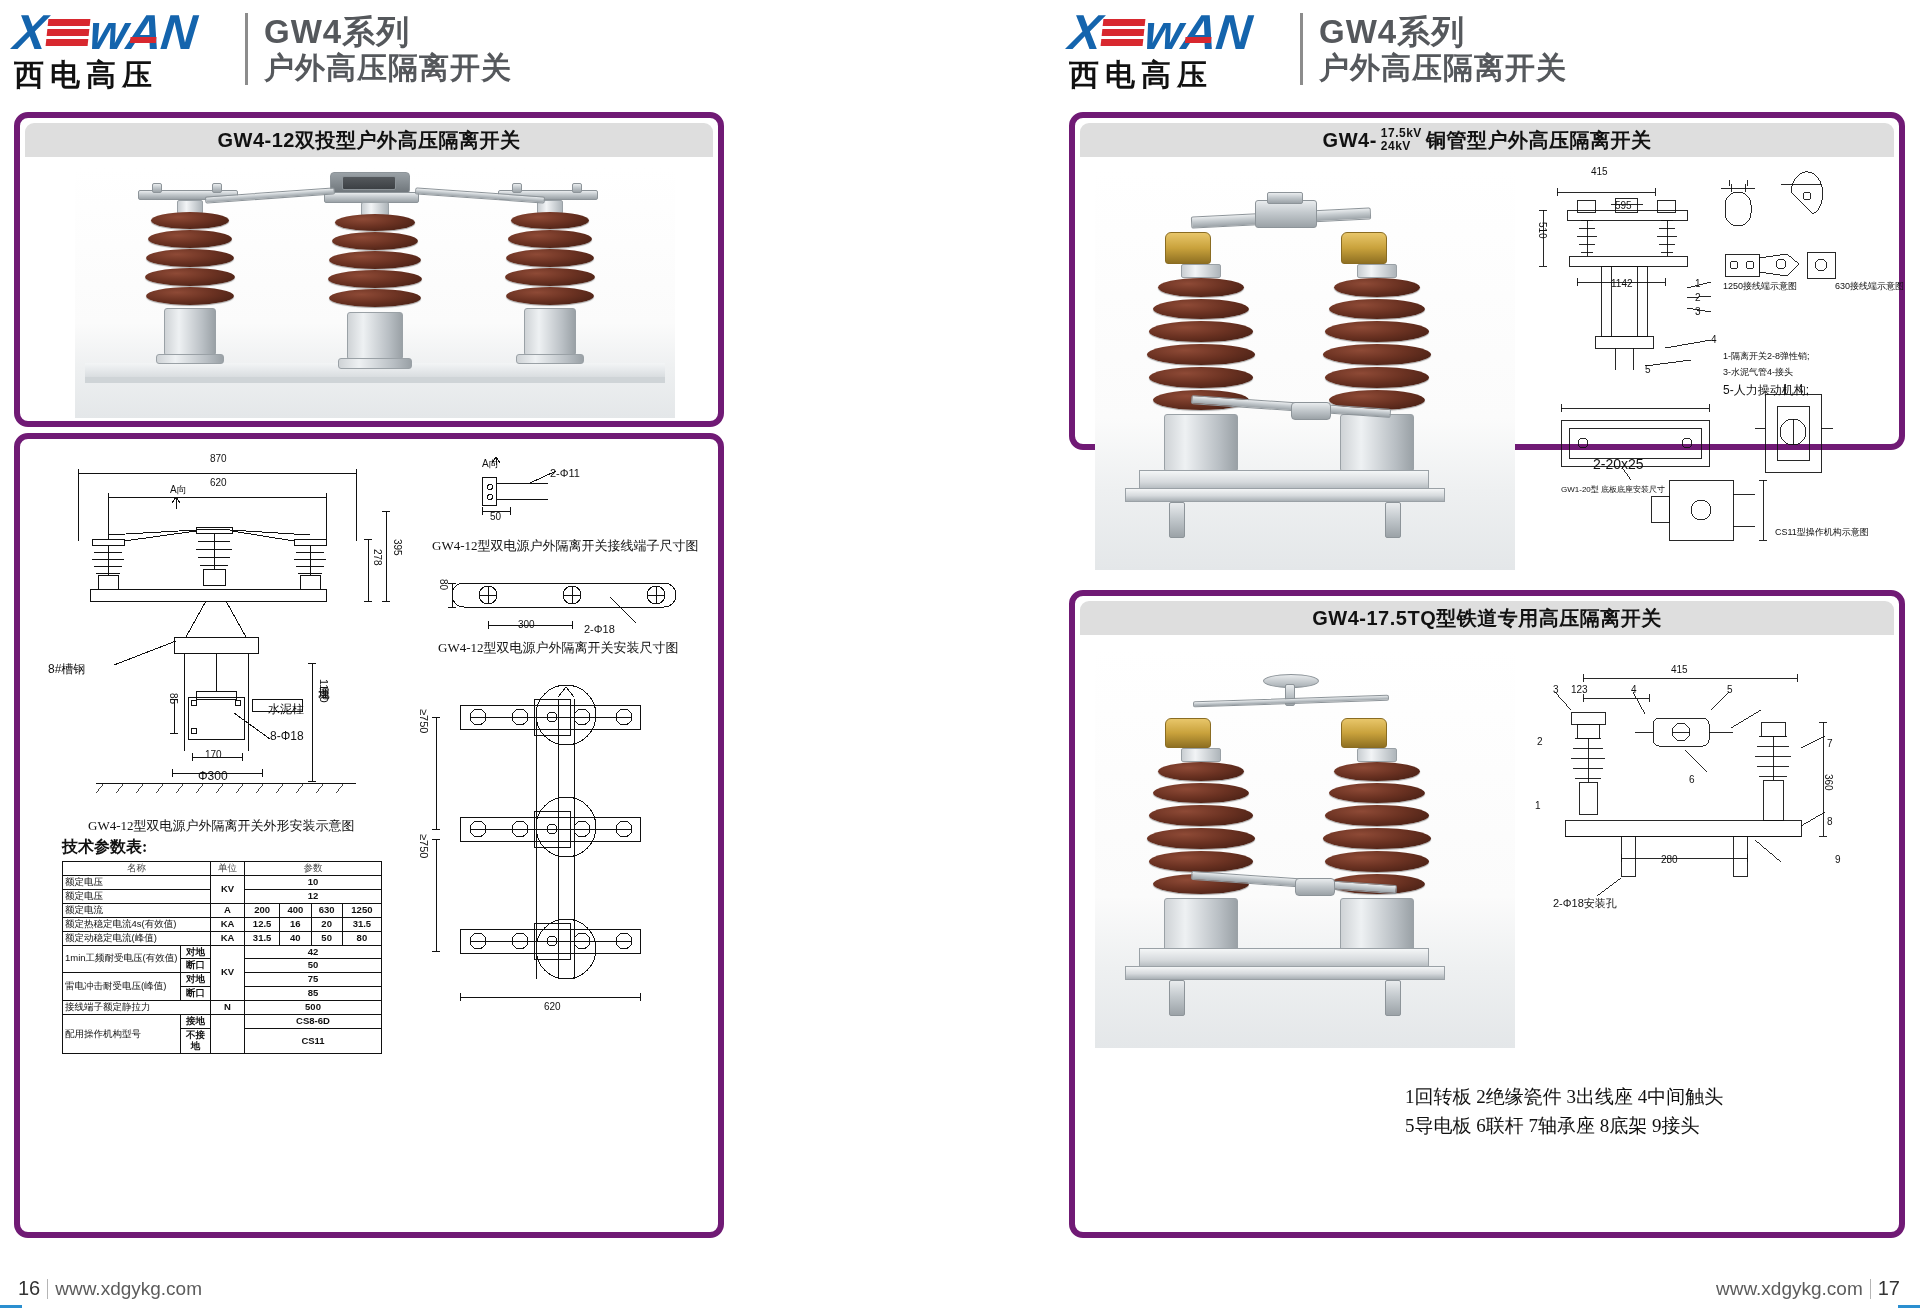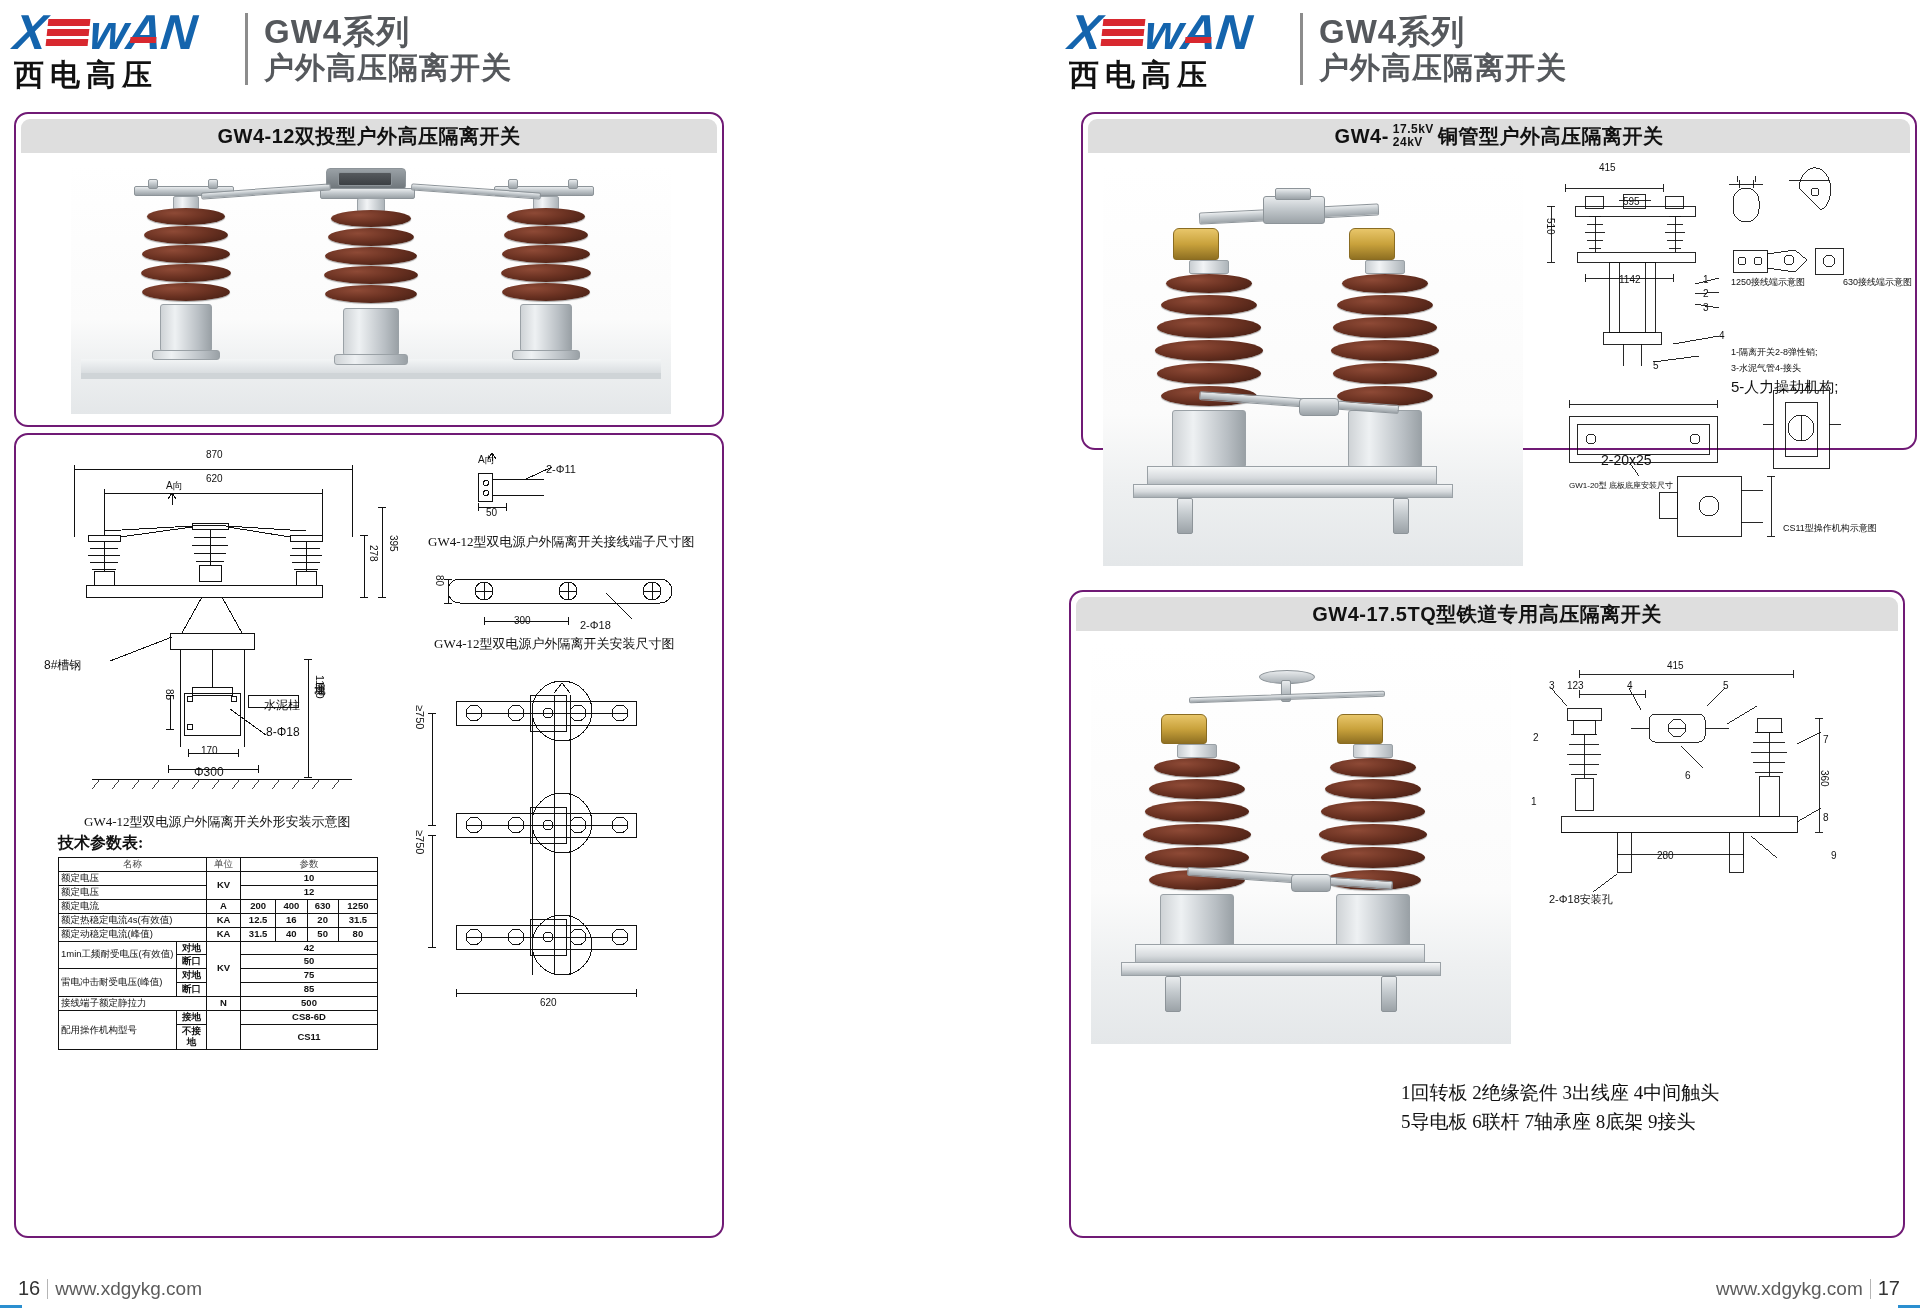--- a/index.html
+++ b/index.html
@@ -50,21 +50,21 @@
     font-weight:bold; font-size:33px; color:#55585c; letter-spacing:1px;
   }
   .mh-t2 {
     font-family:"Liberation Sans", sans-serif;
     font-weight:bold; font-size:30px; color:#55585c; letter-spacing:1px; margin-top:2px;
   }
 
   
   .panel {
     position:absolute;
-    border:2px solid #701a75;
+    border:6px solid #701a75;
     border-radius:14px;
     background:#fff;
   }
   .panel-header {
     height:34px;
     margin:5px 5px 0 5px;
     background:#dedede;
     border-radius:9px 9px 0 0;
     display:flex; align-items:center; justify-content:center;
   }
@@ -551,21 +551,21 @@
         </div>
         <div class="logo-cn">西电高压</div>
       </div>
       <div class="masthead-divider"></div>
       <div class="masthead-titles">
         <div class="mh-t1">GW4系列</div>
         <div class="mh-t2">户外高压隔离开关</div>
       </div>
     </div>
 
-    <div class="panel" style="left:26px; top:112px; width:836px; height:338px;">
+    <div class="panel" style="left:14px; top:112px; width:836px; height:338px;">
       <div class="panel-header">
         <div class="panel-title">
           <span>GW4-</span>
           <span class="kv-stack">
             <span>17.5kV</span>
             <span>24kV</span>
           </span>
           <span>铜管型户外高压隔离开关</span>
         </div>
       </div>
@@ -699,21 +699,21 @@
       </svg>
 
       <div class="dimtxt" style="left:516px; top:48px;">415</div>
       <div class="dimtxt" style="left:462px; top:104px; writing-mode:vertical-rl;">510</div>
       <div class="dimtxt" style="left:540px; top:82px;">595</div>
       <div class="dimtxt" style="left:536px; top:160px;">1142</div>
       <div class="dimtxt" style="left:648px; top:162px; font-size:9px;">1250接线端示意图</div>
       <div class="dimtxt" style="left:760px; top:162px; font-size:9px;">630接线端示意图</div>
       <div class="dimtxt" style="left:648px; top:232px; font-size:9px;">1-隔离开关2-8弹性销;</div>
       <div class="dimtxt" style="left:648px; top:248px; font-size:9px;">3-水泥气管4-接头</div>
-      <div class="dimtxt" style="left:648px; top:264px; font-size:15px;">5-人力操动机构;</div>
+      <div class="dimtxt" style="left:648px; top:264px; font-size:12px;">5-人力操动机构;</div>
       <div class="dimtxt" style="left:518px; top:338px; font-size:14px;">2-20x25</div>
       <div class="dimtxt" style="left:486px; top:366px; font-size:8px;">GW1-20型 底板底座安装尺寸</div>
       <div class="dimtxt" style="left:700px; top:408px; font-size:9px;">CS11型操作机构示意图</div>
 
       <div class="dimtxt" style="left:620px; top:160px;">1</div>
       <div class="dimtxt" style="left:620px; top:174px;">2</div>
       <div class="dimtxt" style="left:620px; top:188px;">3</div>
       <div class="dimtxt" style="left:636px; top:216px;">4</div>
       <div class="dimtxt" style="left:570px; top:246px;">5</div>
     </div>

